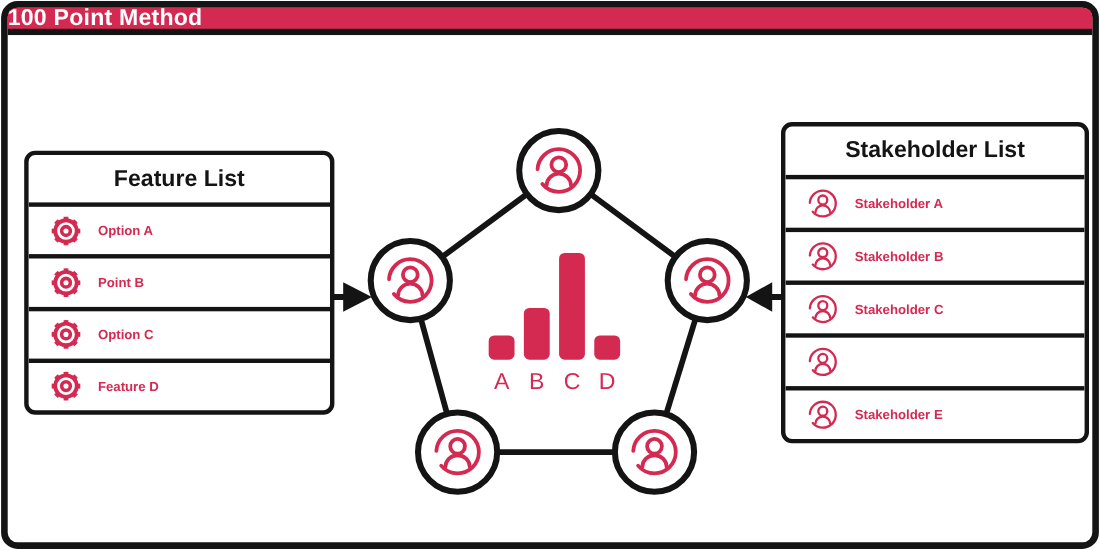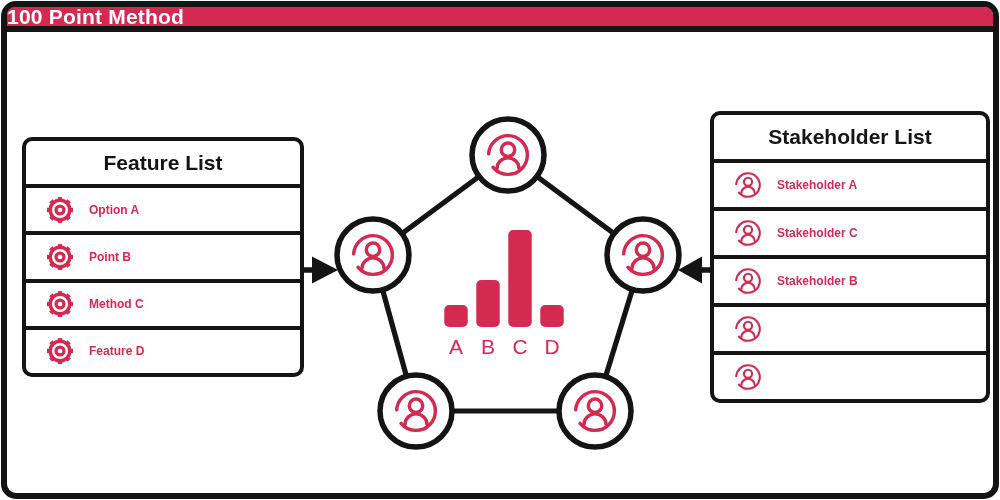--- a/index.html
+++ b/index.html
@@ -73,21 +73,21 @@
       <div class="list-row">
         <svg class="row-icon">
             <use href="#icon-gear"></use>
           </svg>
         <span class="row-label">Point B</span>
       </div>
       <div class="list-row">
         <svg class="row-icon">
             <use href="#icon-gear"></use>
           </svg>
-        <span class="row-label">Method C</span>
+        <span class="row-label">Option C</span>
       </div>
       <div class="list-row">
         <svg class="row-icon">
             <use href="#icon-gear"></use>
           </svg>
         <span class="row-label">Feature D</span>
       </div>
     </div>
 
     <div class="panel panel-stakeholder">
@@ -97,37 +97,38 @@
       <div class="list-row">
         <svg class="row-icon">
             <use href="#icon-person"></use>
           </svg>
         <span class="row-label">Stakeholder A</span>
       </div>
       <div class="list-row">
         <svg class="row-icon">
             <use href="#icon-person"></use>
           </svg>
-        <span class="row-label">Stakeholder C</span>
+        <span class="row-label">Stakeholder B</span>
       </div>
       <div class="list-row">
         <svg class="row-icon">
             <use href="#icon-person"></use>
           </svg>
-        <span class="row-label">Stakeholder B</span>
+        <span class="row-label">Stakeholder C</span>
       </div>
       <div class="list-row">
         <svg class="row-icon">
             <use href="#icon-person"></use>
           </svg>
       </div>
       <div class="list-row">
         <svg class="row-icon">
             <use href="#icon-person"></use>
           </svg>
+        <span class="row-label">Stakeholder E</span>
       </div>
     </div>
 
     <svg class="diagram" viewBox="280 90 440 370" width="440" height="370">
 
       <g stroke="#141414" stroke-width="5.2">
         <line x1="501" y1="148" x2="366" y2="248"></line>
         <line x1="501" y1="148" x2="636" y2="248"></line>
         <line x1="366" y1="248" x2="409" y2="404"></line>
         <line x1="636" y1="248" x2="588" y2="404"></line>

